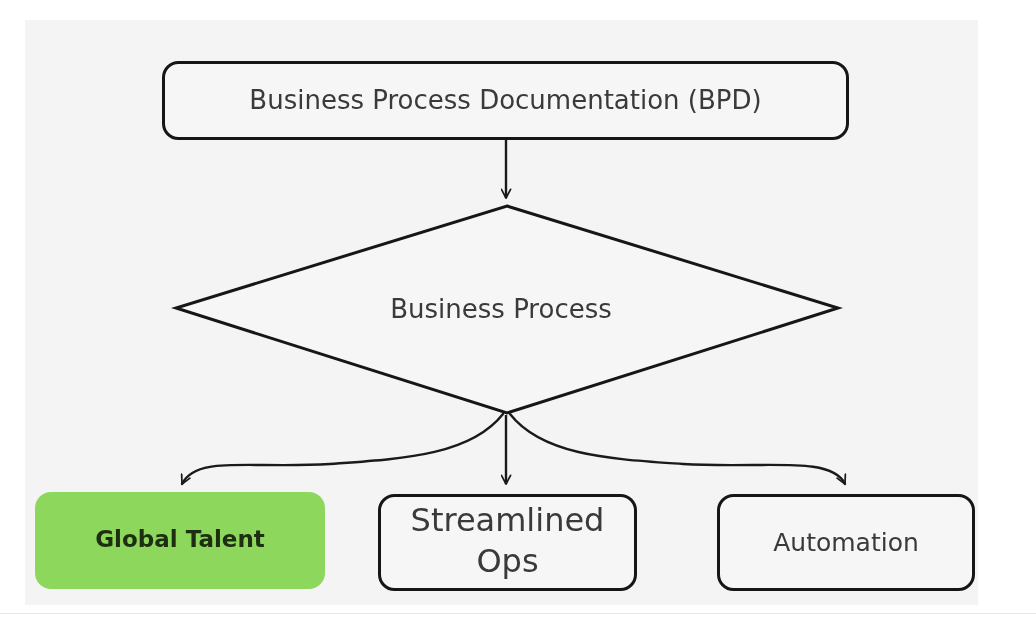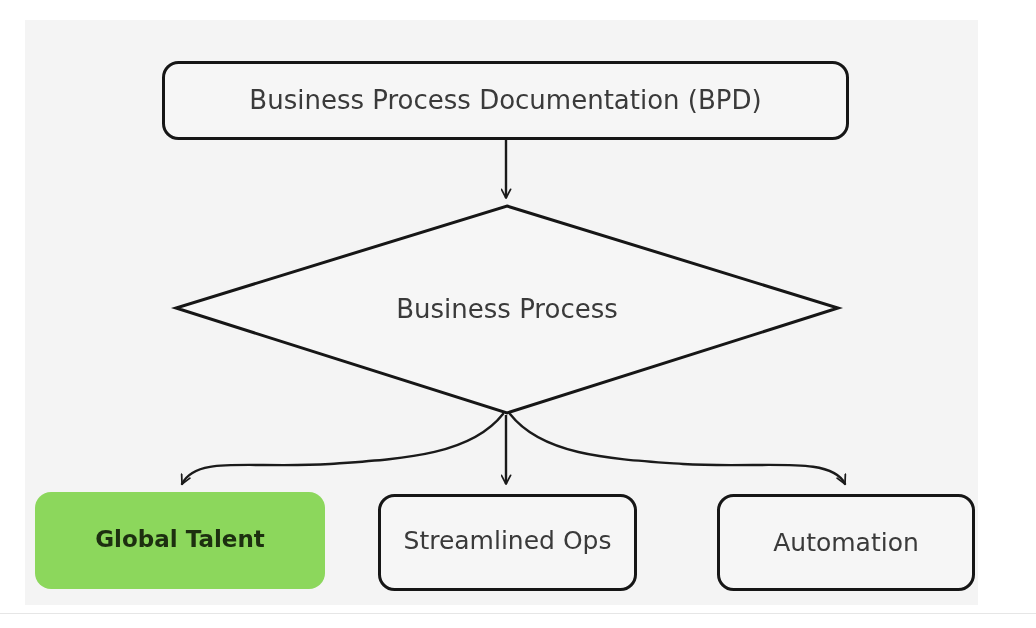--- a/index.html
+++ b/index.html
@@ -69,21 +69,21 @@
 
   #label-bpd {
     left: 163px;
     top: 62px;
     width: 685px;
     height: 77px;
     font-size: 26px;
   }
 
   #label-bpr {
-    left: 300px;
+    left: 294px;
     top: 258px;
     width: 414px;
     height: 104px;
     font-size: 26px;
     flex-direction: column;
     justify-content: center;
   }
   #label-bpr .line { display: block; }
 
   #label-green {
@@ -97,21 +97,21 @@
     flex-direction: column;
     justify-content: center;
   }
   #label-green .line { display: block; }
 
   #label-ops {
     left: 378px;
     top: 494px;
     width: 259px;
     height: 94px;
-    font-size: 25px;
+    font-size: 32px;
   }
 
   #label-auto {
     left: 717px;
     top: 494px;
     width: 258px;
     height: 97px;
     font-size: 25px;
   }
 </style>

